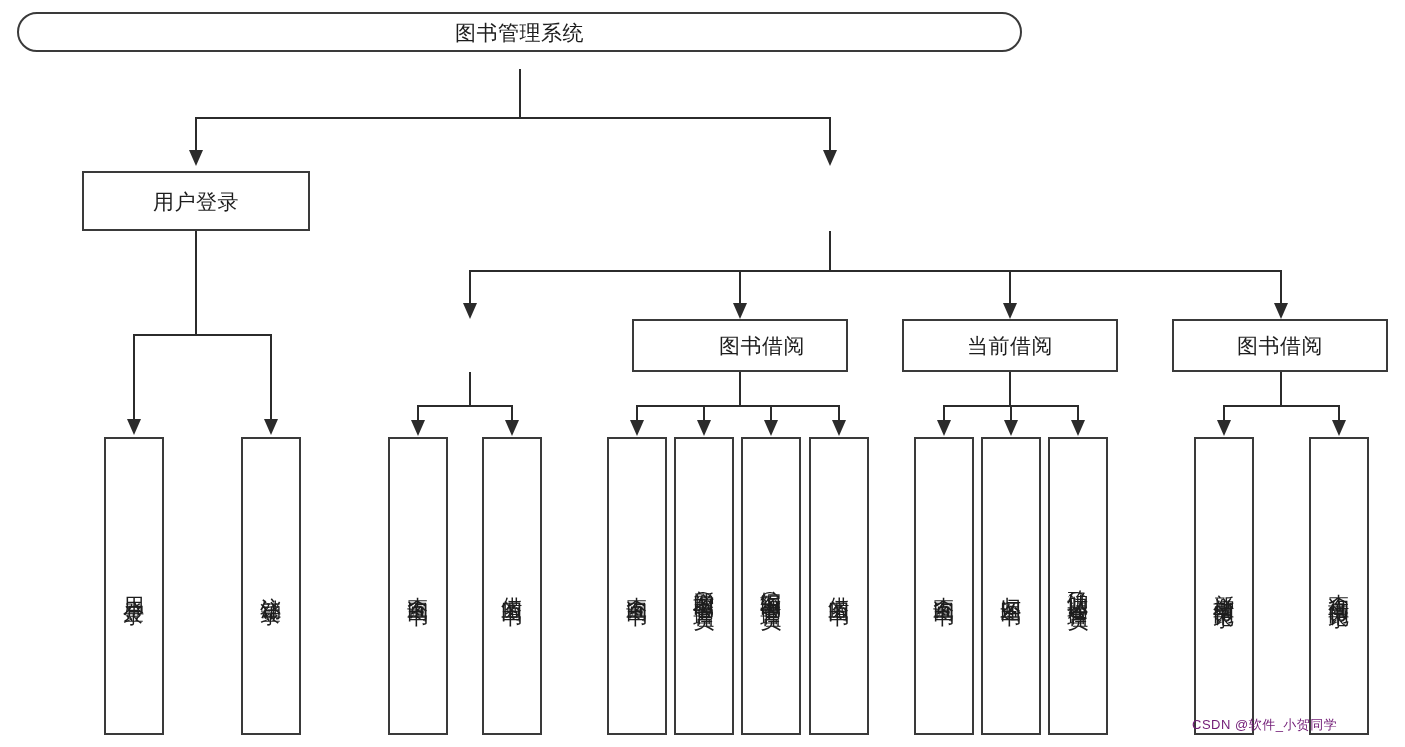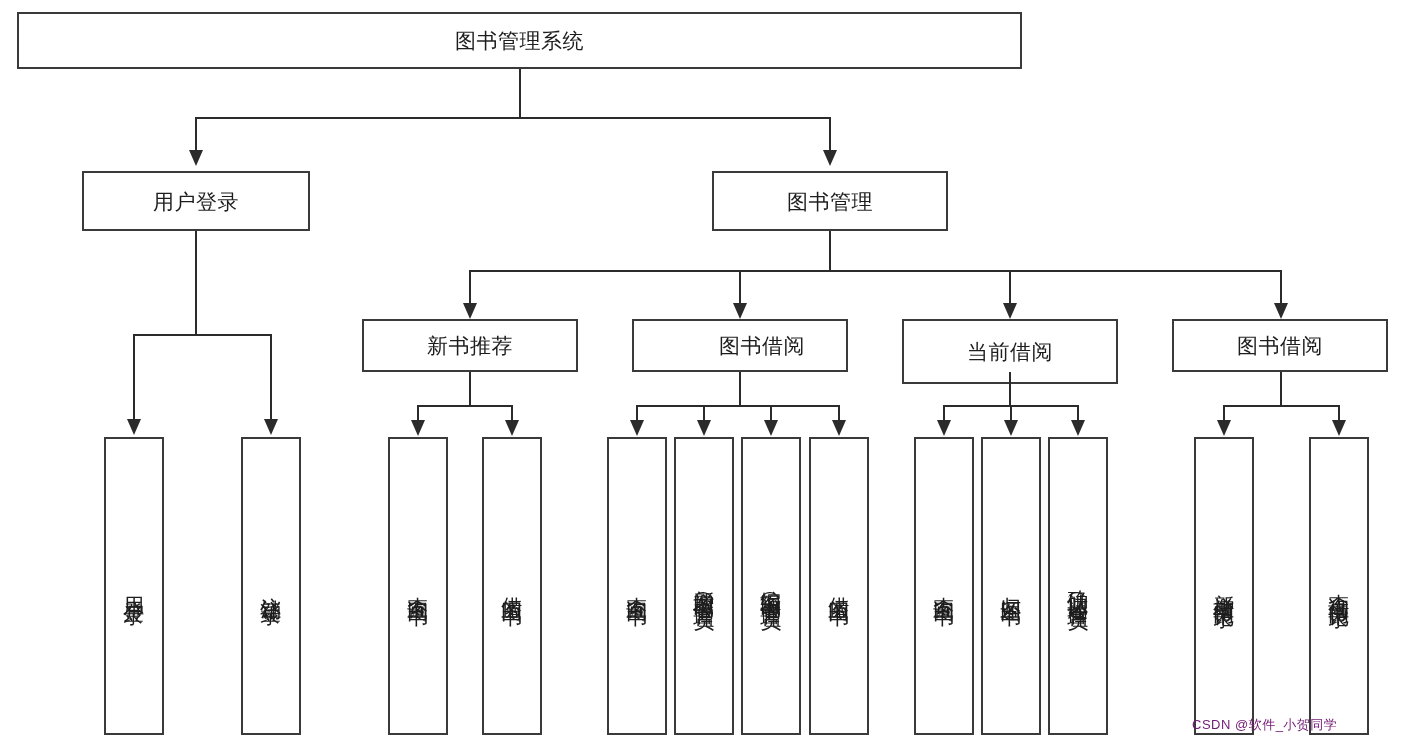--- a/index.html
+++ b/index.html
@@ -71,64 +71,58 @@
     font-size: 13px;
     white-space: nowrap;
     letter-spacing: 0.5px;
   }
 </style>
 </head>
 <body>
 
 <div id="canvas">
 
-  <div class="node h" style="left:17px; top:12px; width:1005px; height:57px;">
+  <div class="node h" style="left:17px; top:12px; width:1005px; height:40px;border-radius:23px;">
     <span class="label">图书管理系统</span>
   </div>
 
   <div class="ln v" style="left:519px; top:69px; width:2px; height:49px;"></div>
   <div class="ln h" style="left:196px; top:117px; width:635px; height:2px;"></div>
   <div class="ln v" style="left:195px; top:117px; width:2px; height:35px;"></div>
   <div class="arrow" style="left:189px; top:150px;"></div>
   <div class="ln v" style="left:829px; top:117px; width:2px; height:35px;"></div>
   <div class="arrow" style="left:823px; top:150px;"></div>
 
   <div class="node h" style="left:82px; top:171px; width:228px; height:60px;">
     <span class="label">用户登录</span>
   </div>
 
-  <div class="node h" style="left:712px; top:171px; width:236px; height:60px;">
-    <span class="label">图书管理</span>
-  </div>
 
   <div class="ln v" style="left:195px; top:231px; width:2px; height:104px;"></div>
   <div class="ln h" style="left:134px; top:334px; width:137px; height:2px;"></div>
   <div class="ln v" style="left:133px; top:334px; width:2px; height:86px;"></div>
   <div class="arrow" style="left:127px; top:419px;"></div>
   <div class="ln v" style="left:270px; top:334px; width:2px; height:86px;"></div>
   <div class="arrow" style="left:264px; top:419px;"></div>
 
   <div class="ln v" style="left:829px; top:231px; width:2px; height:40px;"></div>
   <div class="ln h" style="left:470px; top:270px; width:812px; height:2px;"></div>
   <div class="ln v" style="left:469px; top:270px; width:2px; height:35px;"></div>
   <div class="arrow" style="left:463px; top:303px;"></div>
   <div class="ln v" style="left:739px; top:270px; width:2px; height:35px;"></div>
   <div class="arrow" style="left:733px; top:303px;"></div>
   <div class="ln v" style="left:1009px; top:270px; width:2px; height:35px;"></div>
   <div class="arrow" style="left:1003px; top:303px;"></div>
   <div class="ln v" style="left:1280px; top:270px; width:2px; height:35px;"></div>
   <div class="arrow" style="left:1274px; top:303px;"></div>
 
-  <div class="node h" style="left:362px; top:319px; width:216px; height:53px;">
-    <span class="label">新书推荐</span>
-  </div>
   <div class="node h" style="left:632px; top:319px; width:216px; height:53px;padding-left:44px;">
     <span class="label">图书借阅</span>
   </div>
-  <div class="node h" style="left:902px; top:319px; width:216px; height:65px;">
+  <div class="node h" style="left:902px; top:319px; width:216px; height:53px;">
     <span class="label">当前借阅</span>
   </div>
   <div class="node h" style="left:1172px; top:319px; width:216px; height:53px;">
     <span class="label">图书借阅</span>
   </div>
 
   <div class="ln v" style="left:469px; top:372px; width:2px; height:34px;"></div>
   <div class="ln h" style="left:418px; top:405px; width:95px; height:2px;"></div>
   <div class="ln v" style="left:417px; top:405px; width:2px; height:17px;"></div>
   <div class="arrow" style="left:411px; top:420px;"></div>

